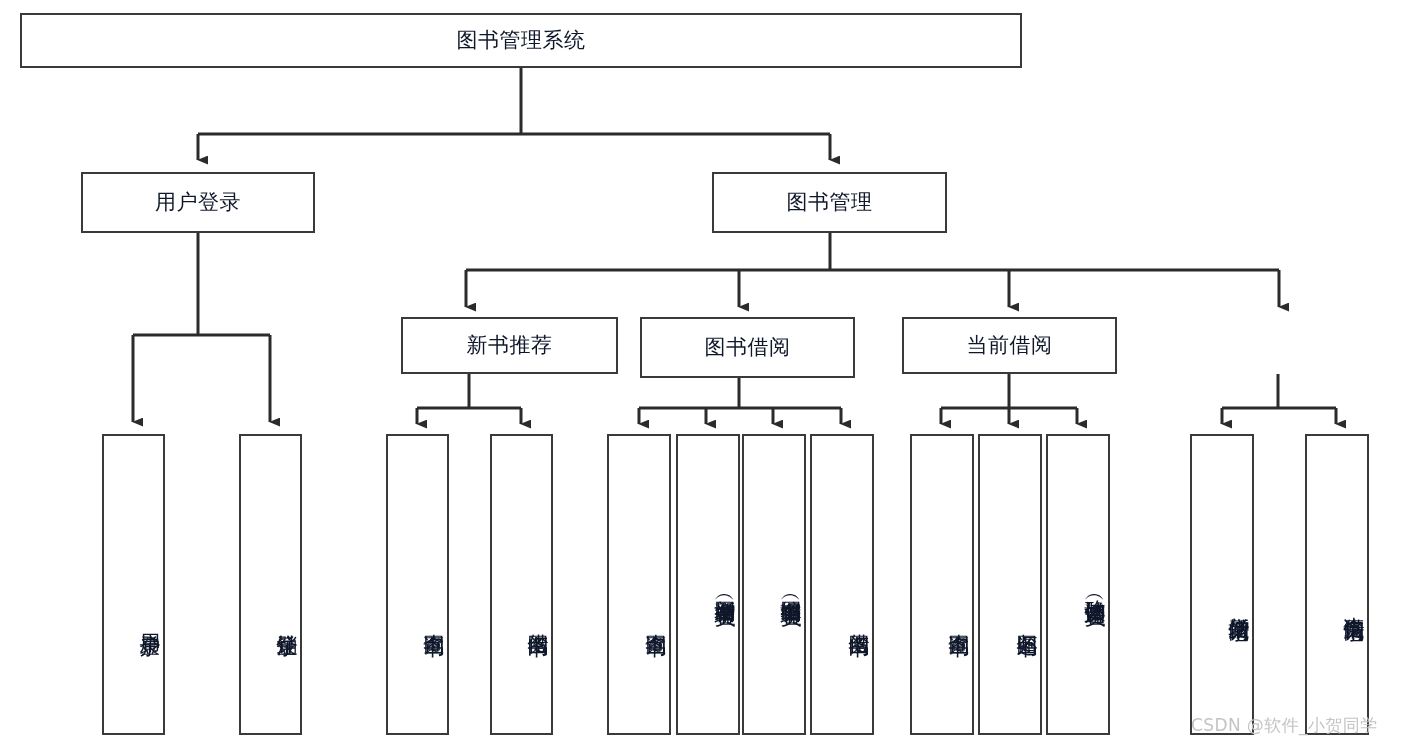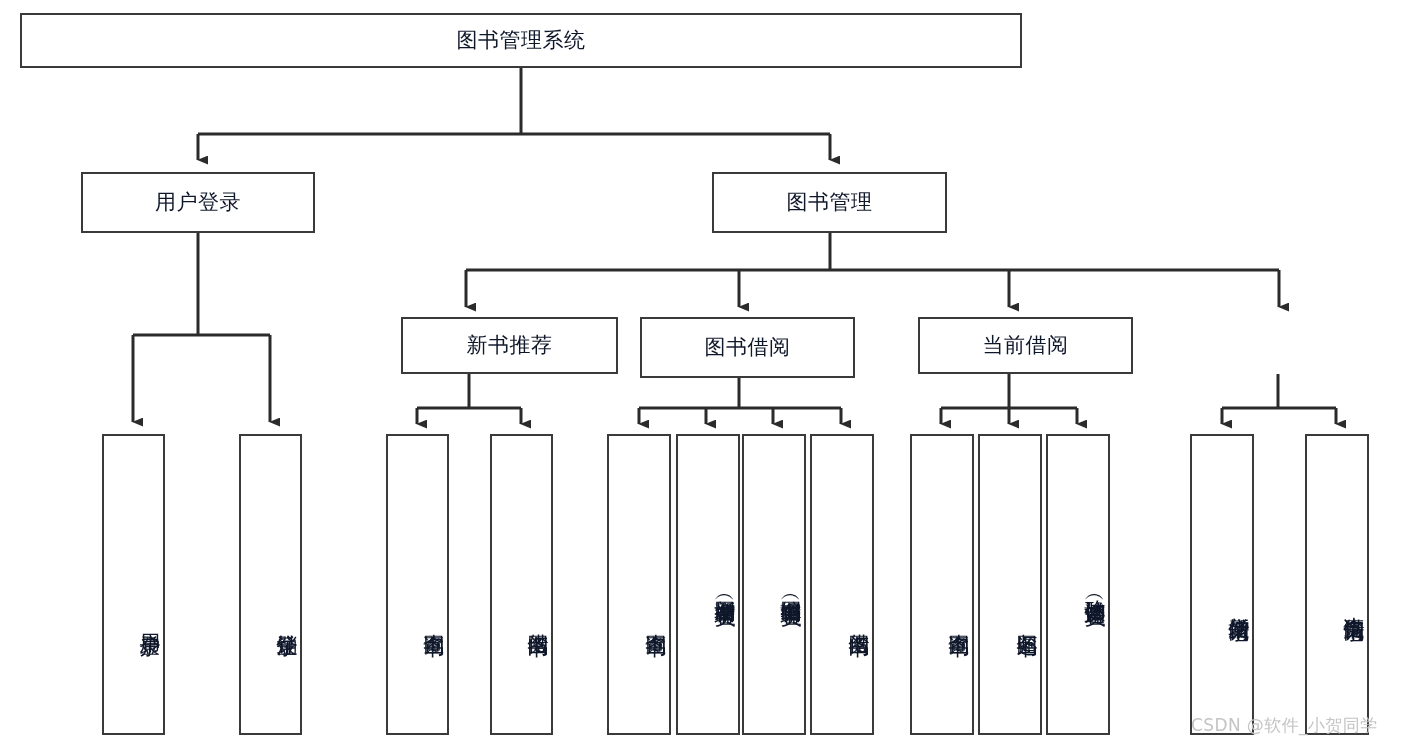--- a/index.html
+++ b/index.html
@@ -126,21 +126,21 @@
     </g>
   </svg>
 
   <div class="node node-h node-root" style="left:20px; top:13px; width:1002px; height:55px;">图书管理系统</div>
 
   <div class="node node-h" style="left:81px; top:172px; width:234px; height:61px;">用户登录</div>
   <div class="node node-h" style="left:712px; top:172px; width:235px; height:61px;">图书管理</div>
 
   <div class="node node-h" style="left:361px; top:317px; width:217px; height:57px;margin-left:40px;">新书推荐</div>
   <div class="node node-h" style="left:632px; top:317px; width:215px; height:61px;margin-left:8px;">图书借阅</div>
-  <div class="node node-h" style="left:902px; top:317px; width:215px; height:57px;margin-left:16px;">当前借阅</div>
+  <div class="node node-h" style="left:902px; top:317px; width:215px; height:57px;">当前借阅</div>
 
   <div class="node node-v leaf" style="left:102px; top:434px; width:63px; height:301px; padding-top:68px;">用户登录</div>
   <div class="node node-v leaf" style="left:239px; top:434px; width:63px; height:301px; padding-top:68px;">注销登录</div>
 
   <div class="node node-v leaf" style="left:386px; top:434px; width:63px; height:301px; padding-top:68px;">查询图书</div>
   <div class="node node-v leaf" style="left:490px; top:434px; width:63px; height:301px; padding-top:68px;">借阅图书</div>
 
   <div class="node node-v leaf" style="left:607px; top:434px; width:64px; height:301px; padding-top:68px;">查询图书</div>
   <div class="node node-v leaf" style="left:676px; top:434px; width:64px; height:301px; padding-top:6px;">新增图书（管理员）</div>
   <div class="node node-v leaf" style="left:742px; top:434px; width:64px; height:301px; padding-top:6px;">编辑图书（管理员）</div>

